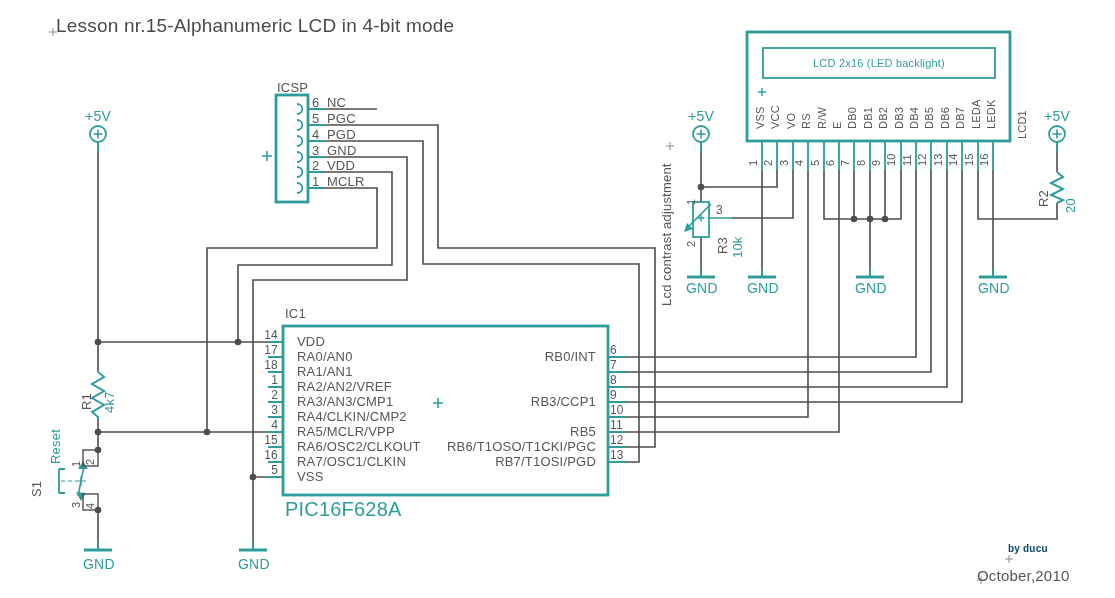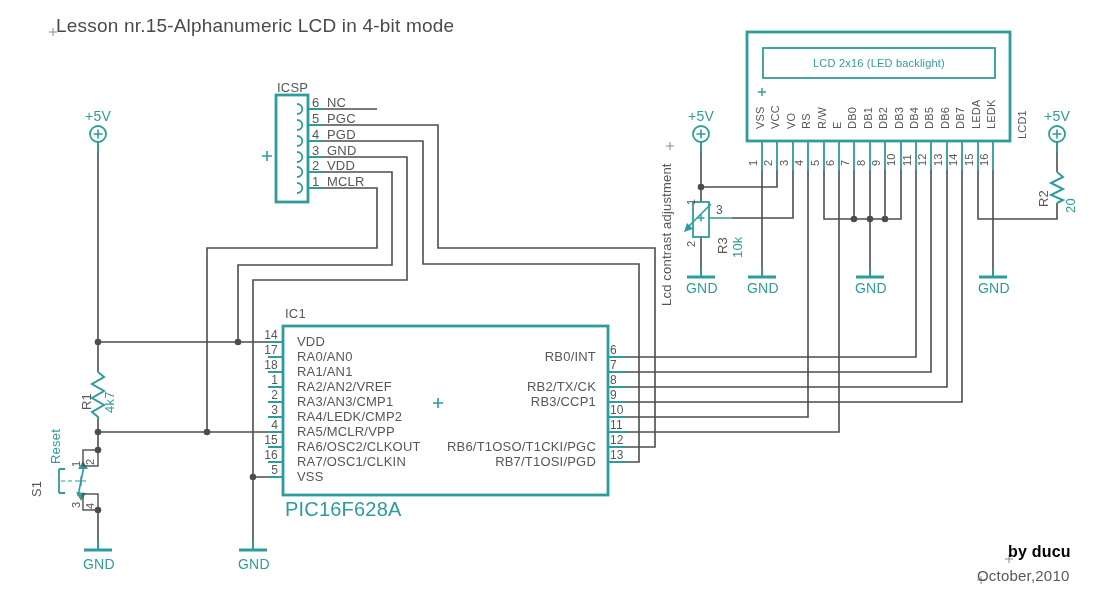--- a/index.html
+++ b/index.html
@@ -133,38 +133,38 @@
   <div class="t rt" style="left:250px;top:419px;width:28px;font-size:12px">4</div>
   <div class="t rt" style="left:250px;top:434px;width:28px;font-size:12px">15</div>
   <div class="t rt" style="left:250px;top:449px;width:28px;font-size:12px">16</div>
   <div class="t rt" style="left:250px;top:464px;width:28px;font-size:12px">5</div>
 
   <div class="t" style="left:297px;top:335px">VDD</div>
   <div class="t" style="left:297px;top:350px">RA0/AN0</div>
   <div class="t" style="left:297px;top:365px">RA1/AN1</div>
   <div class="t" style="left:297px;top:380px">RA2/AN2/VREF</div>
   <div class="t" style="left:297px;top:395px">RA3/AN3/CMP1</div>
-  <div class="t" style="left:297px;top:410px">RA4/LEDK/CMP2</div>
+  <div class="t" style="left:297px;top:410px">RA4/CLKIN/CMP2</div>
   <div class="t" style="left:297px;top:425px">RA5/MCLR/VPP</div>
   <div class="t" style="left:297px;top:440px">RA6/OSC2/CLKOUT</div>
   <div class="t" style="left:297px;top:455px">RA7/OSC1/CLKIN</div>
   <div class="t" style="left:297px;top:470px">VSS</div>
 
   <div class="t" style="left:610px;top:344px;font-size:12px">6</div>
   <div class="t" style="left:610px;top:359px;font-size:12px">7</div>
   <div class="t" style="left:610px;top:374px;font-size:12px">8</div>
   <div class="t" style="left:610px;top:389px;font-size:12px">9</div>
   <div class="t" style="left:610px;top:404px;font-size:12px">10</div>
   <div class="t" style="left:610px;top:419px;font-size:12px">11</div>
   <div class="t" style="left:610px;top:434px;font-size:12px">12</div>
   <div class="t" style="left:610px;top:449px;font-size:12px">13</div>
 
   <div class="t rt" style="left:380px;top:350px;width:216px">RB0/INT</div>
-  <div class="t rt" style="left:380px;top:380px;width:216px">RB2/TX/CK</div>
   <div class="t rt" style="left:380px;top:395px;width:216px">RB3/CCP1</div>
+  <div class="t rt" style="left:380px;top:425px;width:216px">RB5</div>
   <div class="t rt" style="left:380px;top:440px;width:216px">RB6/T1OSO/T1CKI/PGC</div>
   <div class="t rt" style="left:380px;top:455px;width:216px">RB7/T1OSI/PGD</div>
 
   <div class="t teal ctr" style="left:763px;top:58px;width:232px;font-size:11px">LCD 2x16 (LED backlight)</div>
   <div class="t rot" style="left:1017px;top:139px;font-size:11px">LCD1</div>
 
   <div class="t rot" style="left:755px;top:129px;font-size:11px">VSS</div>
   <div class="t rot" style="left:770px;top:129px;font-size:11px">VCC</div>
   <div class="t rot" style="left:786px;top:129px;font-size:11px">VO</div>
   <div class="t rot" style="left:801px;top:129px;font-size:11px">RS</div>
@@ -220,16 +220,16 @@
   <div class="t teal ctr" style="left:82px;top:109px;width:32px;font-size:14px">+5V</div>
   <div class="t teal ctr" style="left:685px;top:109px;width:32px;font-size:14px">+5V</div>
   <div class="t teal ctr" style="left:1041px;top:109px;width:32px;font-size:14px">+5V</div>
   <div class="t teal ctr" style="left:83px;top:557px;width:30px;font-size:14px">GND</div>
   <div class="t teal ctr" style="left:238px;top:557px;width:30px;font-size:14px">GND</div>
   <div class="t teal ctr" style="left:686px;top:281px;width:30px;font-size:14px">GND</div>
   <div class="t teal ctr" style="left:747px;top:281px;width:30px;font-size:14px">GND</div>
   <div class="t teal ctr" style="left:855px;top:281px;width:30px;font-size:14px">GND</div>
   <div class="t teal ctr" style="left:978px;top:281px;width:30px;font-size:14px">GND</div>
 
-  <div class="t" style="left:1008px;top:544px;font-size:16px;font-weight:bold;color:#000000">by ducu</div>
+  <div class="t" style="left:1008px;top:544px;font-size:10px;font-weight:bold;color:#0c4a6e">by ducu</div>
   <div class="t" style="left:977px;top:568px;font-size:15px;color:#585858">October,2010</div>
 
 </div>
 
 </body></html>

